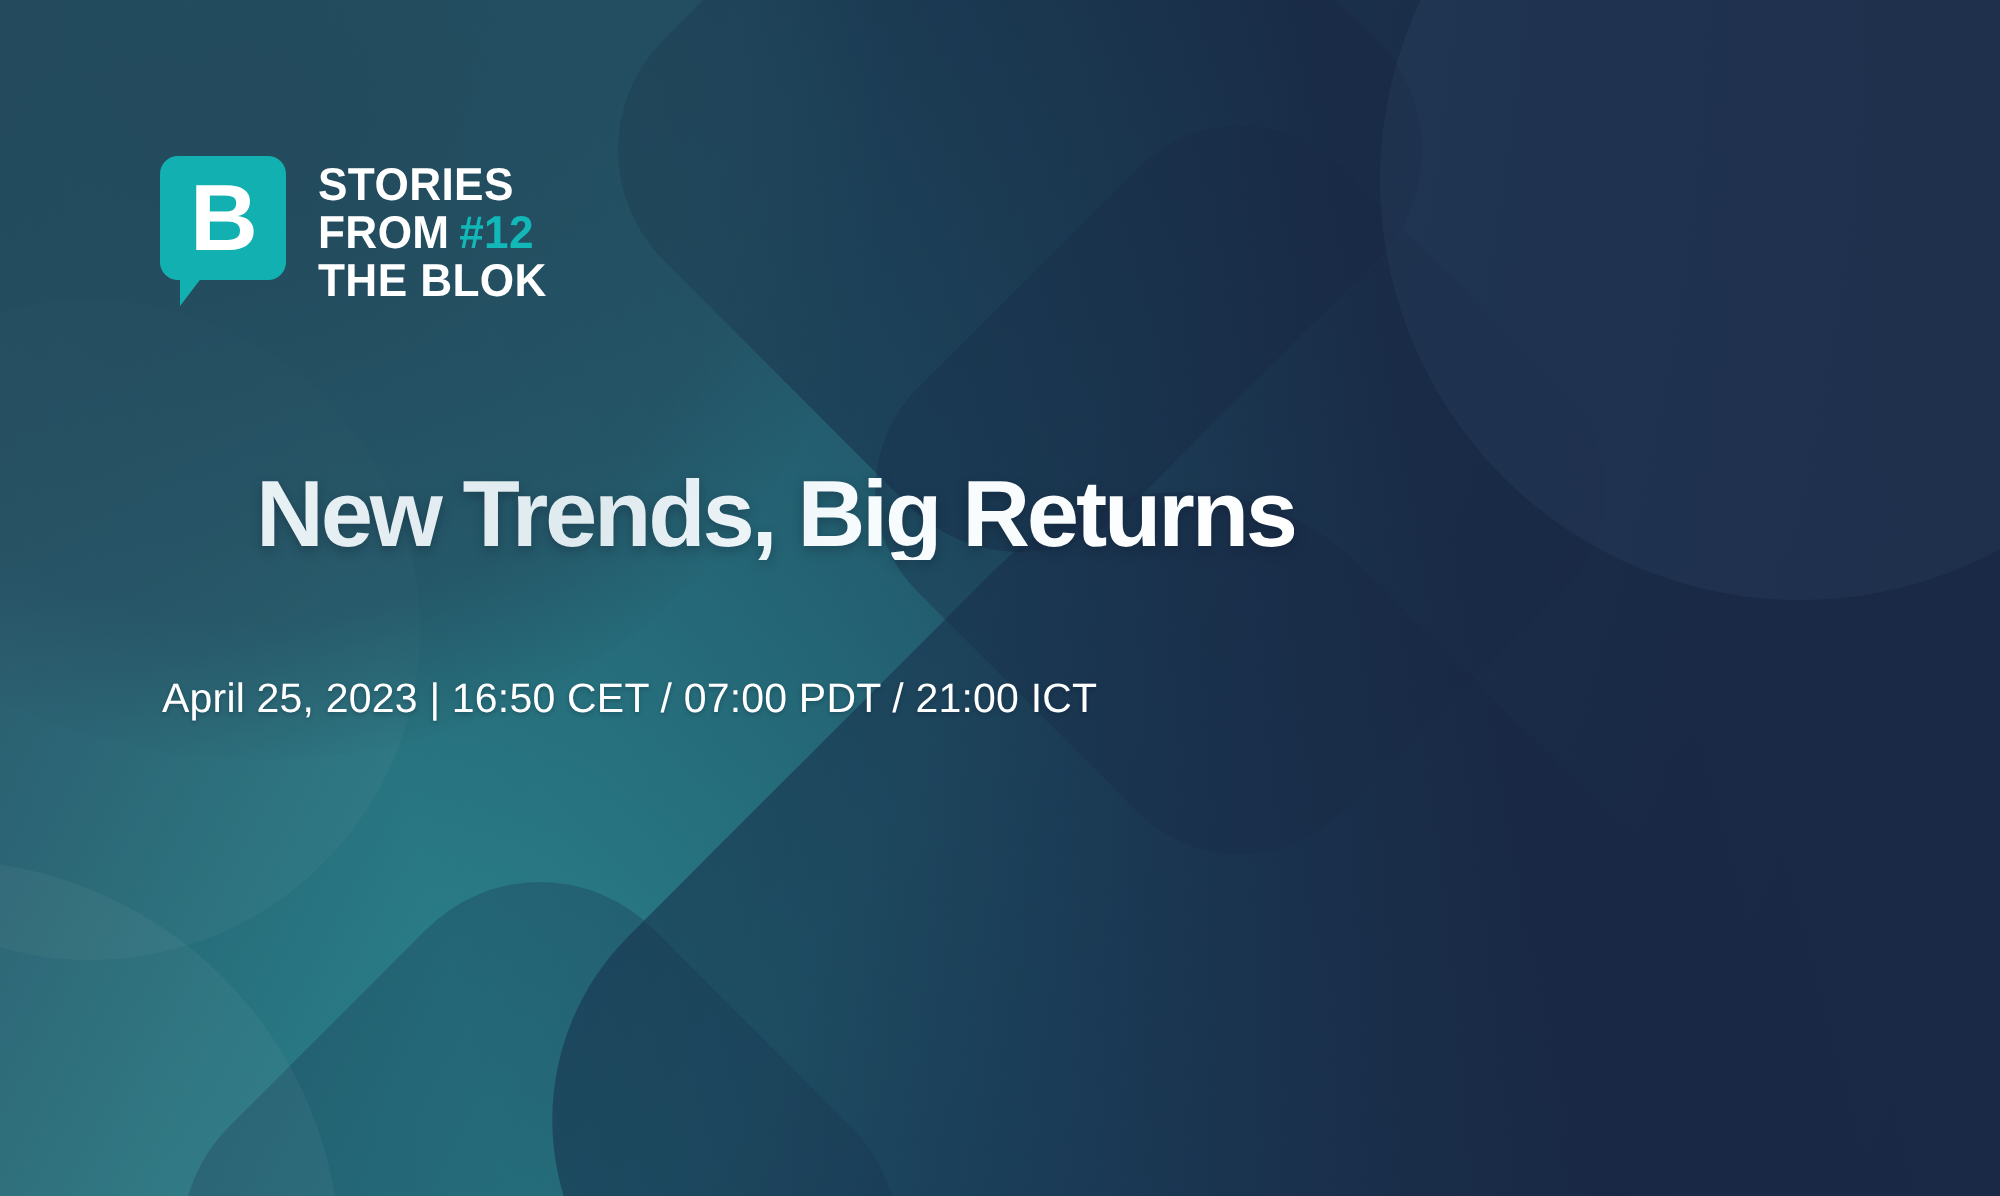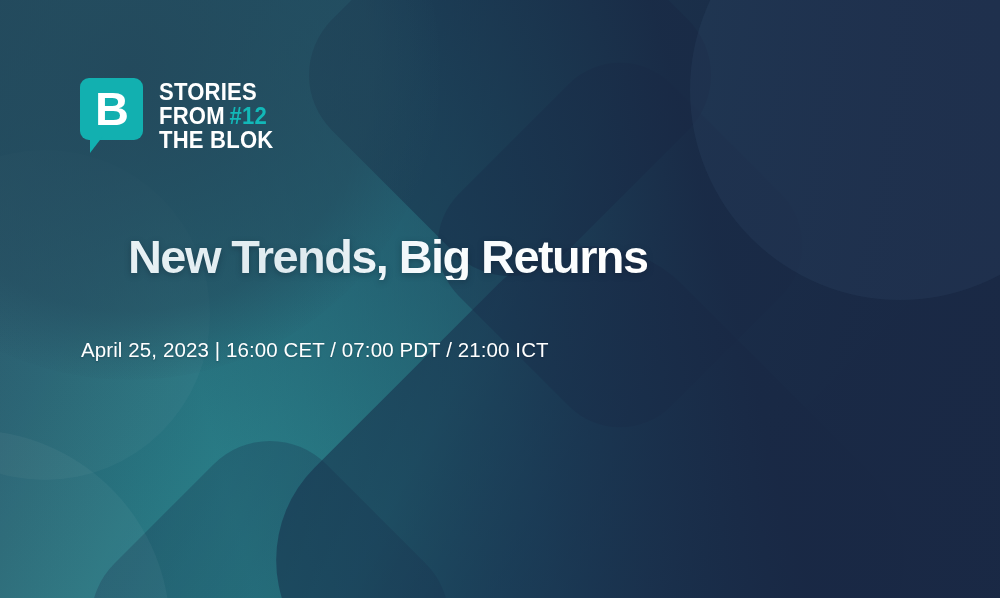--- a/index.html
+++ b/index.html
@@ -234,15 +234,15 @@
     </div>
     <div class="wordmark">
       <div class="wm-line">STORIES</div>
       <div class="wm-line"><span>FROM</span><span class="issue">#12</span></div>
       <div class="wm-line">THE BLOK</div>
     </div>
   </div>
 
   <div class="headline">New Trends, Big Returns</div>
 
-  <div class="subtitle">April 25, 2023 | 16:00 CET / 07:00 PDT / 21:00 ICT</div>
+  <div class="subtitle">April 25, 2023 | 16:50 CET / 07:00 PDT / 21:00 ICT</div>
 
 </div>
 
 </body></html>

